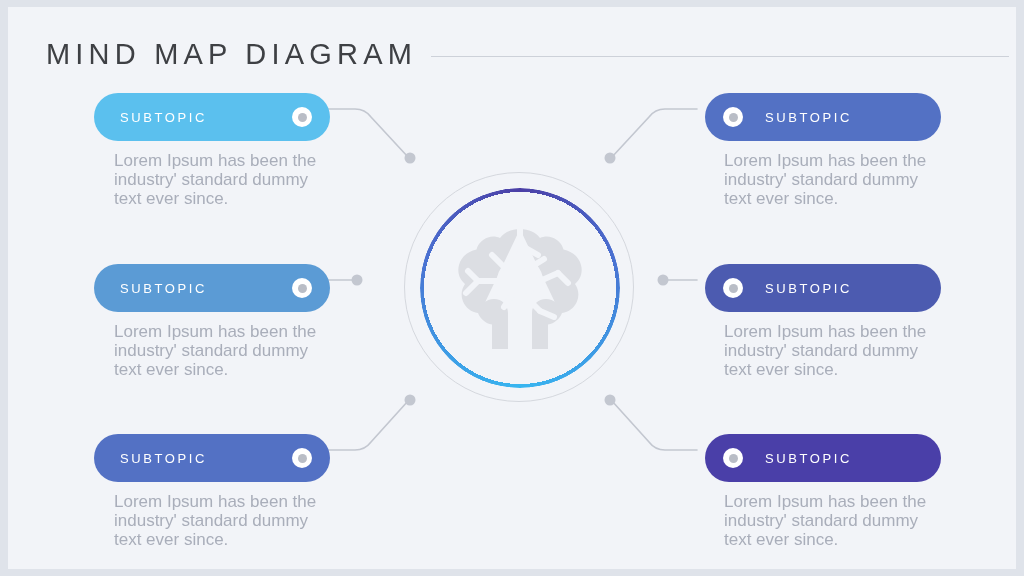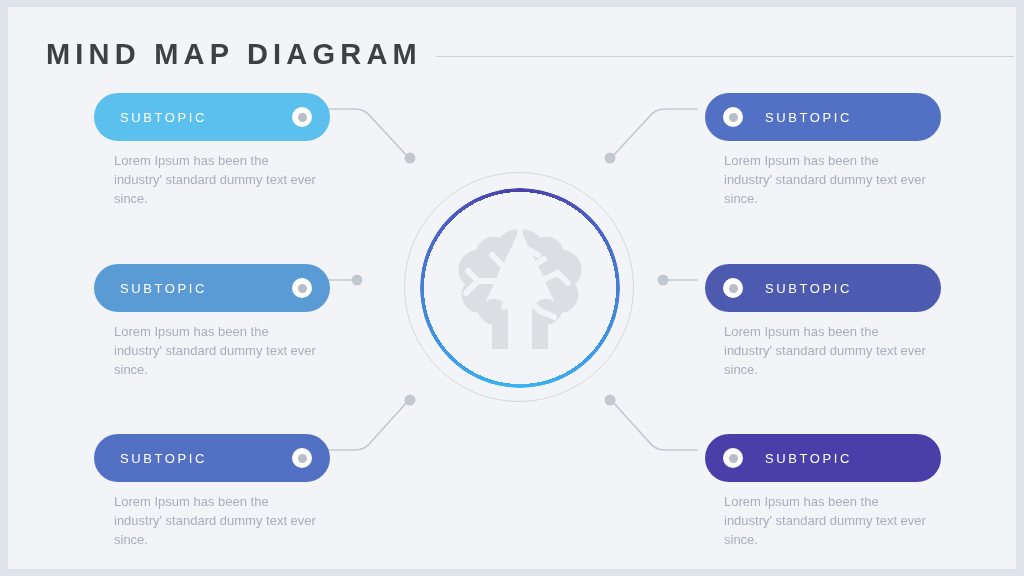--- a/index.html
+++ b/index.html
@@ -29,21 +29,21 @@
     left: 0;
     top: 22px;
     width: 1008px;
     height: 50px;
     display: flex;
     align-items: center;
   }
   .title {
     margin-left: 38px;
     font-size: 29px;
-    font-weight: bold;
+    font-weight: normal;
     letter-spacing: 5.2px;
     color: #3e4044;
     white-space: nowrap;
     line-height: 1;
   }
   .title-rule {
     flex: 0 0 auto;
     width: 578px;
     height: 1px;
     background: #cdd1d9;
@@ -151,21 +151,21 @@
   .badge i {
     display: block;
     width: 9px;
     height: 9px;
     border-radius: 50%;
     background: #b9bdc6;
   }
 
   .desc {
     margin-top: 10px;
-    font-size: 13px;
+    font-size: 17px;
     line-height: 19px;
     color: #a9aeba;
     width: 204px;
   }
   .node.left  .desc { margin-left: 20px; }
   .node.right .desc { margin-left: 19px; }
 </style>
 </head>
 <body>
 

